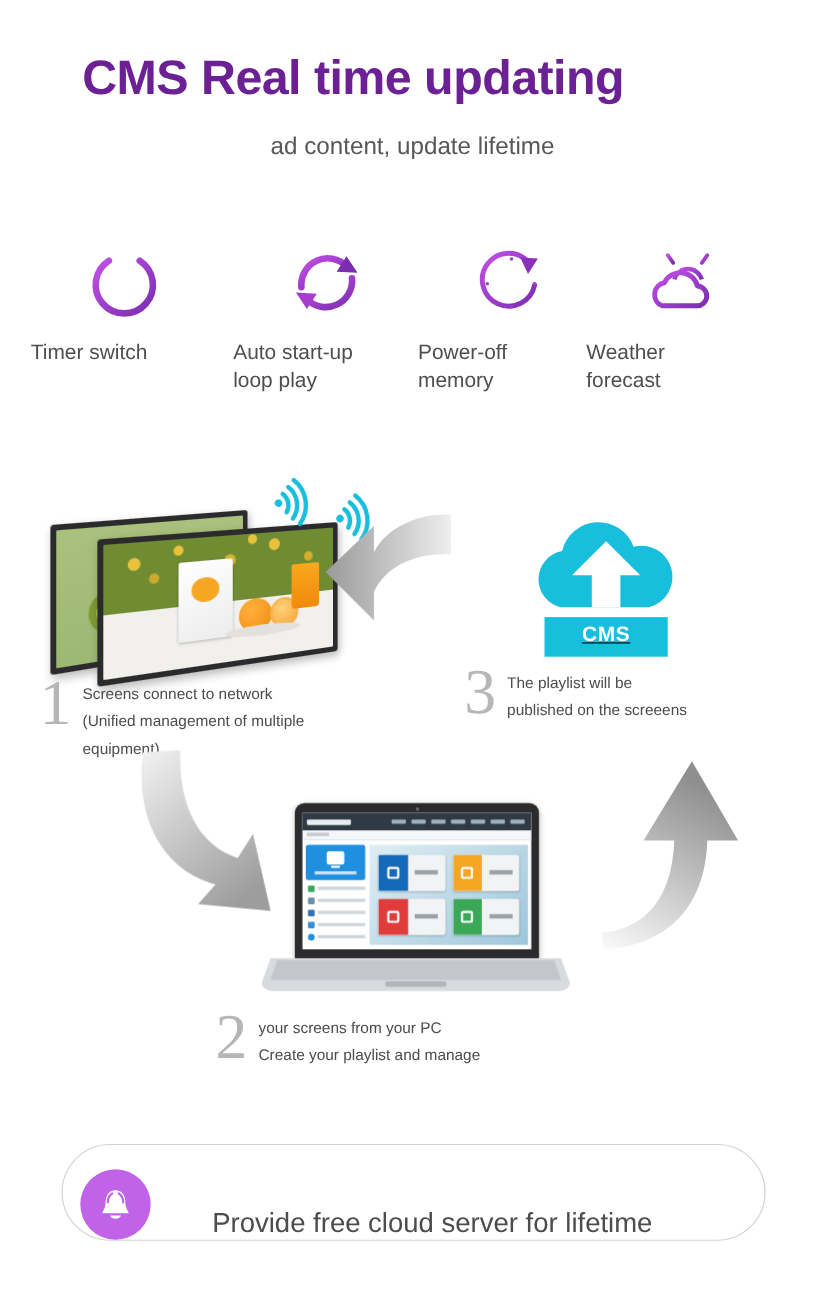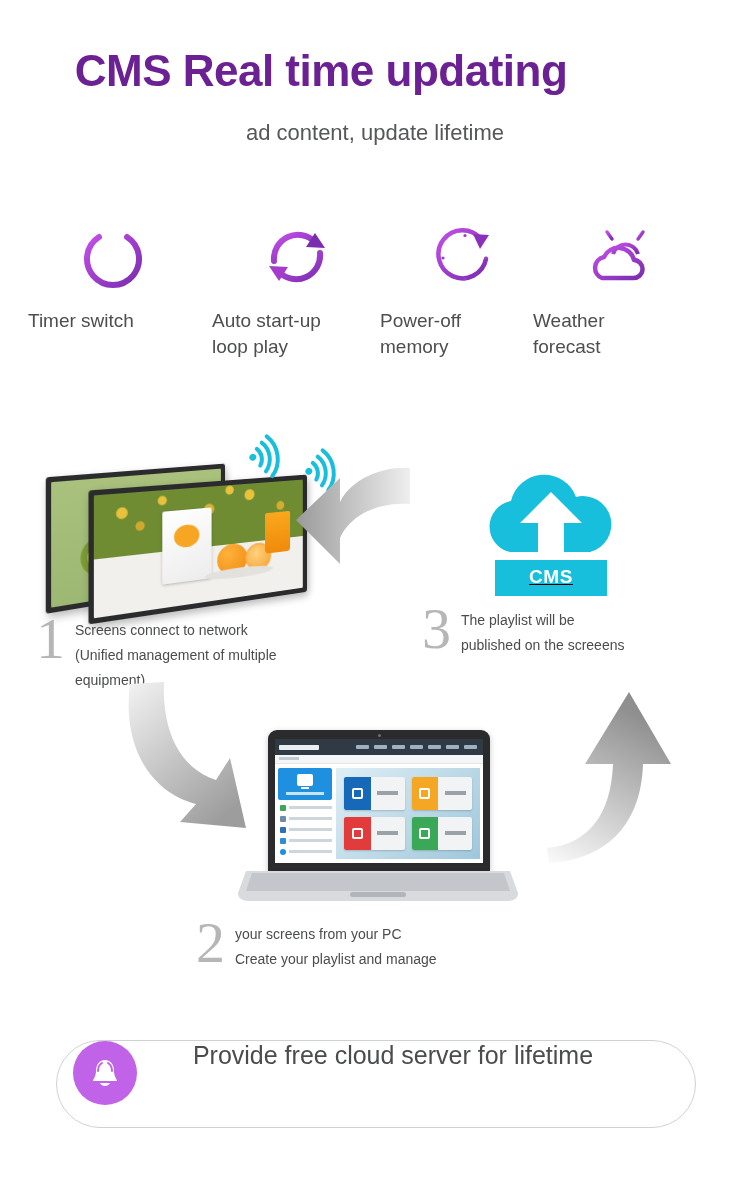--- a/index.html
+++ b/index.html
@@ -156,21 +156,21 @@
     box-shadow:0 1px 2px rgba(0,0,0,.18); }
   .tile .ic { width:44%; display:flex; align-items:center; justify-content:center; }
   .tile .ic span { display:block; width:11px; height:11px; border:2px solid #fff; border-radius:2px; }
   .tile .lb { flex:1; display:flex; align-items:center; justify-content:center; }
   .tile .lb i { display:block; width:62%; height:4px; background:#9aa1a7; }
 
   
   .banner {
     position: absolute; left: 56px; top: 1040px; width: 640px; height: 88px;
     border: 1.5px solid #cfd2d5; border-radius: 44px;
-    display: flex; align-items: flex-start; padding-left: 16px;
+    display: flex; align-items: flex-end; padding-left: 16px;
   }
   .bell-circle {
     width: 64px; height: 64px; border-radius: 50%; background: #C濾;
     background: #C063E8;
     display: flex; align-items: center; justify-content: center; flex: 0 0 auto;
   }
   .banner-text { flex: 1; text-align: center; font-size: 25px; color: #4a4c4e; padding-right: 46px; }
 </style>
 </head>
 <body>

